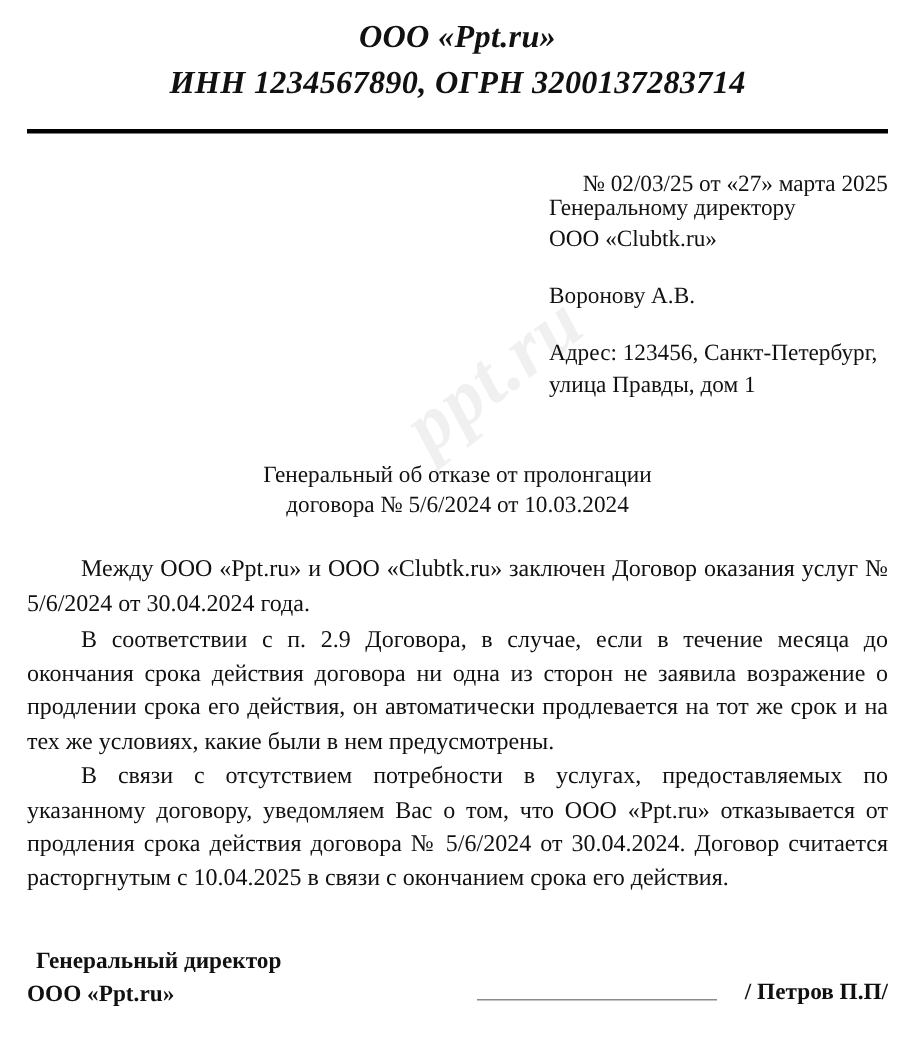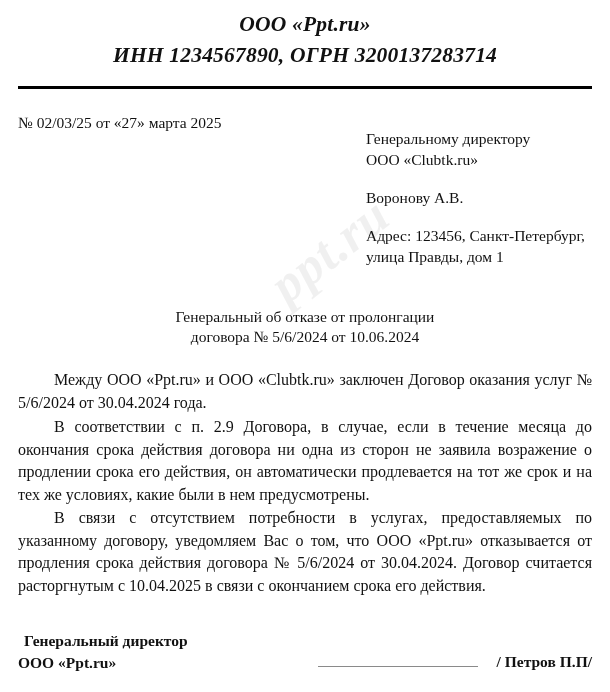--- a/index.html
+++ b/index.html
@@ -73,20 +73,21 @@
   
   .meta-row {
     position: relative;
     margin-top: 24px;
     min-height: 150px;
   }
   .doc-number {
     font-size: 15.5px;
     line-height: 20px;
     white-space: nowrap;
+    text-align: right;
   }
   .addressee {
     position: absolute;
     left: 348px;
     top: 15px;
     width: 250px;
     font-size: 15.5px;
     line-height: 21px;
   }
   .addressee-group { margin-bottom: 17px; }
@@ -186,21 +187,21 @@
         </div>
         <div class="addressee-group">
           <div class="addressee-line wrap">Адрес: 123456, Санкт-Петербург,</div>
           <div class="addressee-line wrap">улица Правды, дом 1</div>
         </div>
       </div>
     </div>
 
     <div class="doc-title">
       <span class="doc-title-line">Генеральный об отказе от пролонгации</span>
-      <span class="doc-title-line">договора № 5/6/2024 от 10.06.2024</span>
+      <span class="doc-title-line">договора № 5/6/2024 от 10.03.2024</span>
     </div>
 
     <div class="body-text">
       <p class="para first">Между ООО «Ppt.ru» и ООО «Clubtk.ru» заключен Договор оказания услуг № 5/6/2024 от 30.04.2024 года.</p>
       <p class="para">В соответствии с п. 2.9 Договора, в случае, если в течение месяца до окончания срока действия договора ни одна из сторон не заявила возражение о продлении срока его действия, он автоматически продлевается на тот же срок и на тех же условиях, какие были в нем предусмотрены.</p>
       <p class="para">В связи с отсутствием потребности в услугах, предоставляемых по указанному договору, уведомляем Вас о том, что ООО «Ppt.ru» отказывается от продления срока действия договора № 5/6/2024 от 30.04.2024. Договор считается расторгнутым с 10.04.2025 в связи с окончанием срока его действия.</p>
     </div>
 
   </div>
 

